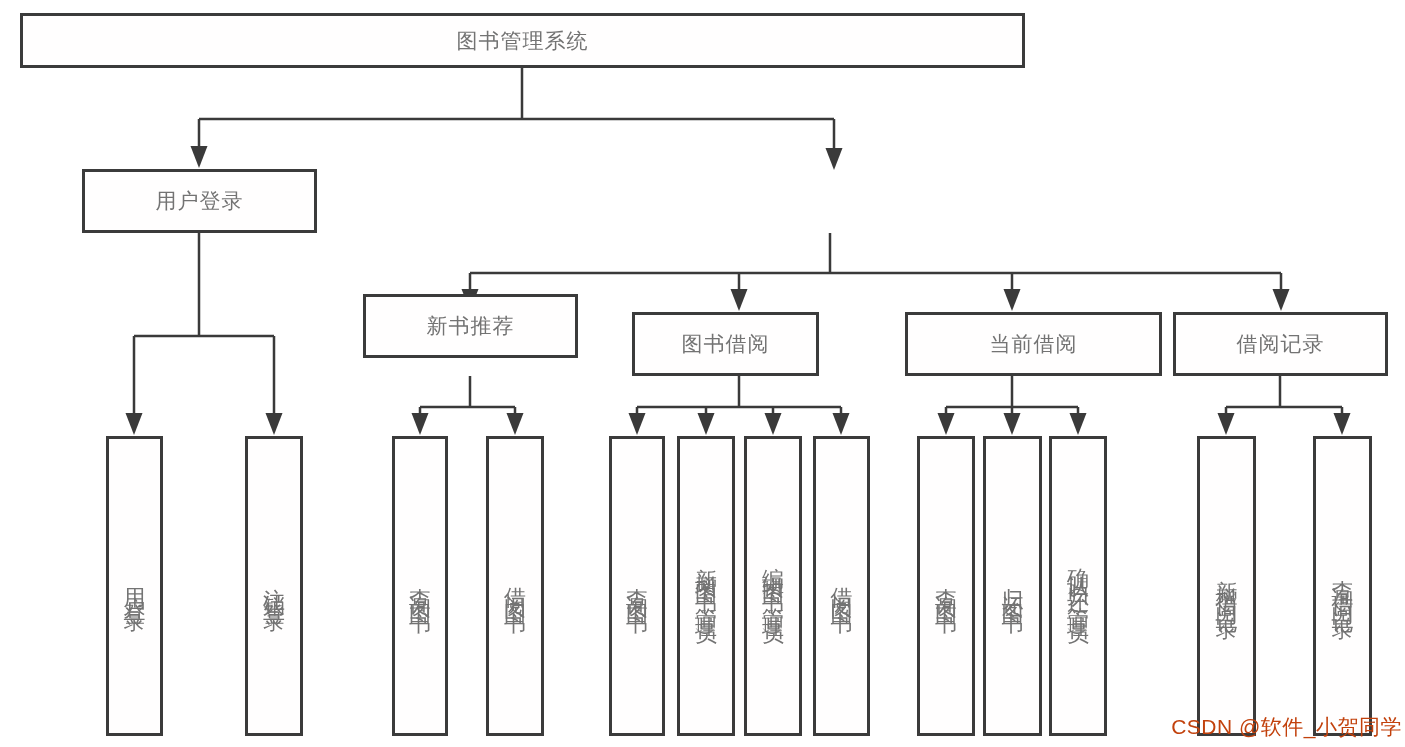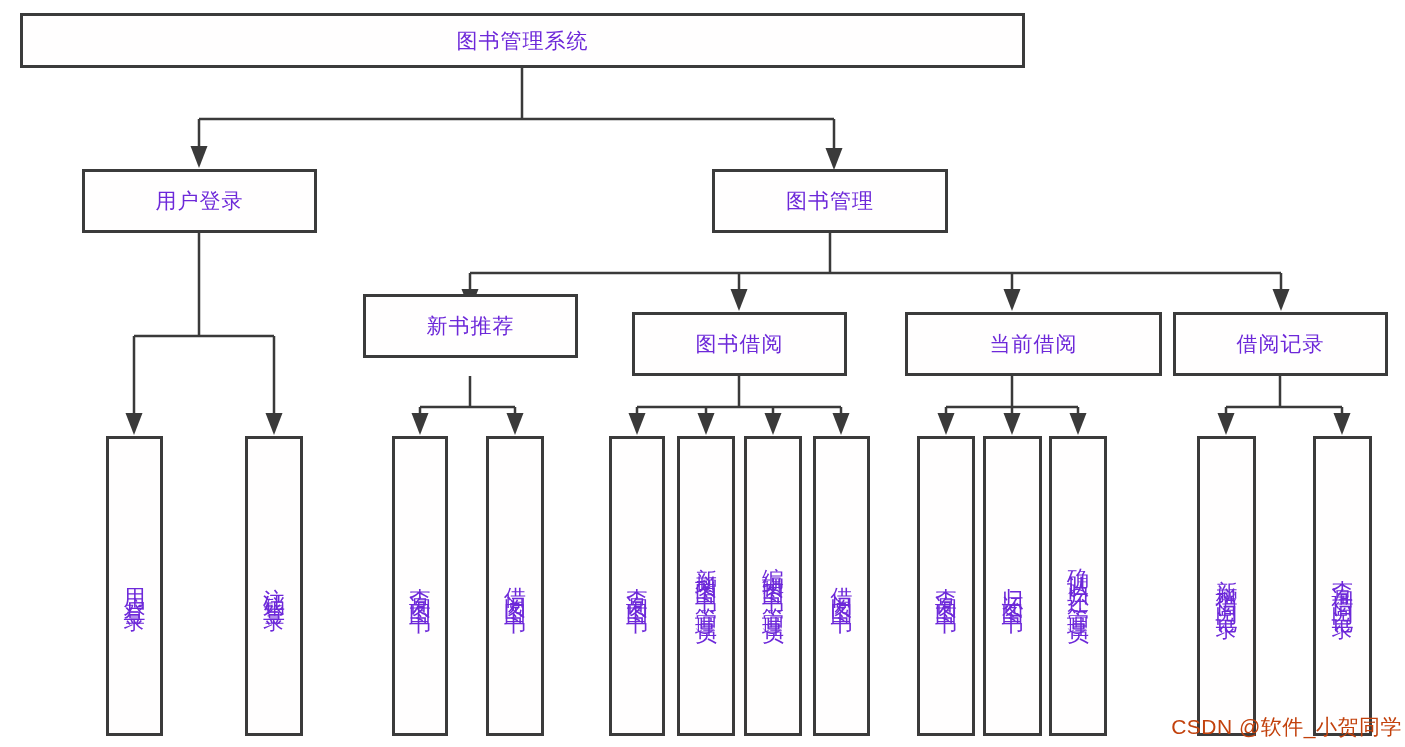--- a/index.html
+++ b/index.html
@@ -17,21 +17,21 @@
     width: 1405px; height: 747px;
   }
   .node {
     position: absolute;
     box-sizing: border-box;
     border: 3px solid #3b3b3b;
     background: #fffefe;
     display: flex;
     align-items: center;
     justify-content: center;
-    color: #6d28d9;
+    color: #737373;
   }
   .hlabel {
     font-size: 21px;
     letter-spacing: 1px;
     white-space: nowrap;
   }
   .vlabel {
     writing-mode: vertical-rl;
     text-orientation: mixed;
     font-size: 22px;
@@ -87,28 +87,25 @@
     </g>
   </svg>
 
   <div class="node" style="left:20px; top:13px; width:1005px; height:55px;">
     <span class="hlabel">图书管理系统</span>
   </div>
 
   <div class="node" style="left:82px; top:169px; width:235px; height:64px;">
     <span class="hlabel">用户登录</span>
   </div>
-  <div class="node" style="left:712px; top:169px; width:236px; height:64px;">
-    <span class="hlabel">图书管理</span>
-  </div>
 
   <div class="node" style="left:363px; top:294px; width:215px; height:64px;">
     <span class="hlabel">新书推荐</span>
   </div>
-  <div class="node" style="left:632px; top:312px; width:215px; height:64px;">
+  <div class="node" style="left:632px; top:312px; width:187px; height:64px;">
     <span class="hlabel">图书借阅</span>
   </div>
   <div class="node" style="left:905px; top:312px; width:257px; height:64px;">
     <span class="hlabel">当前借阅</span>
   </div>
   <div class="node" style="left:1173px; top:312px; width:215px; height:64px;">
     <span class="hlabel">借阅记录</span>
   </div>
 
   <div class="node" style="left:106px; top:436px; width:57px; height:300px;">

